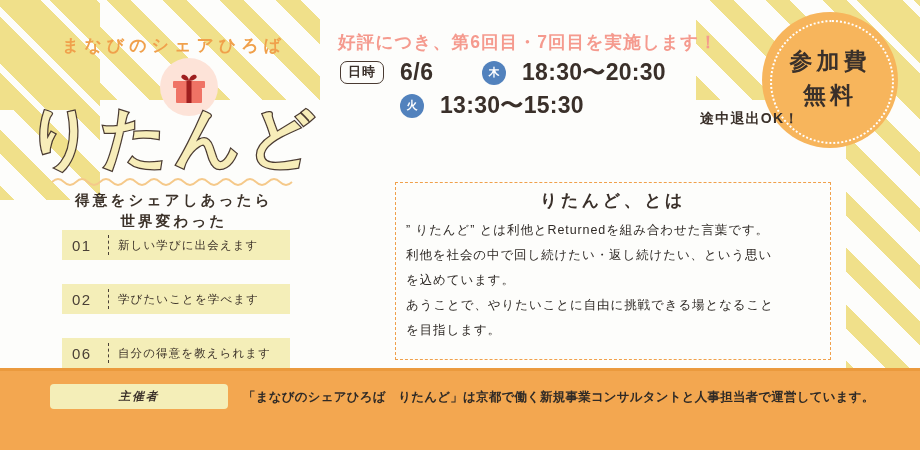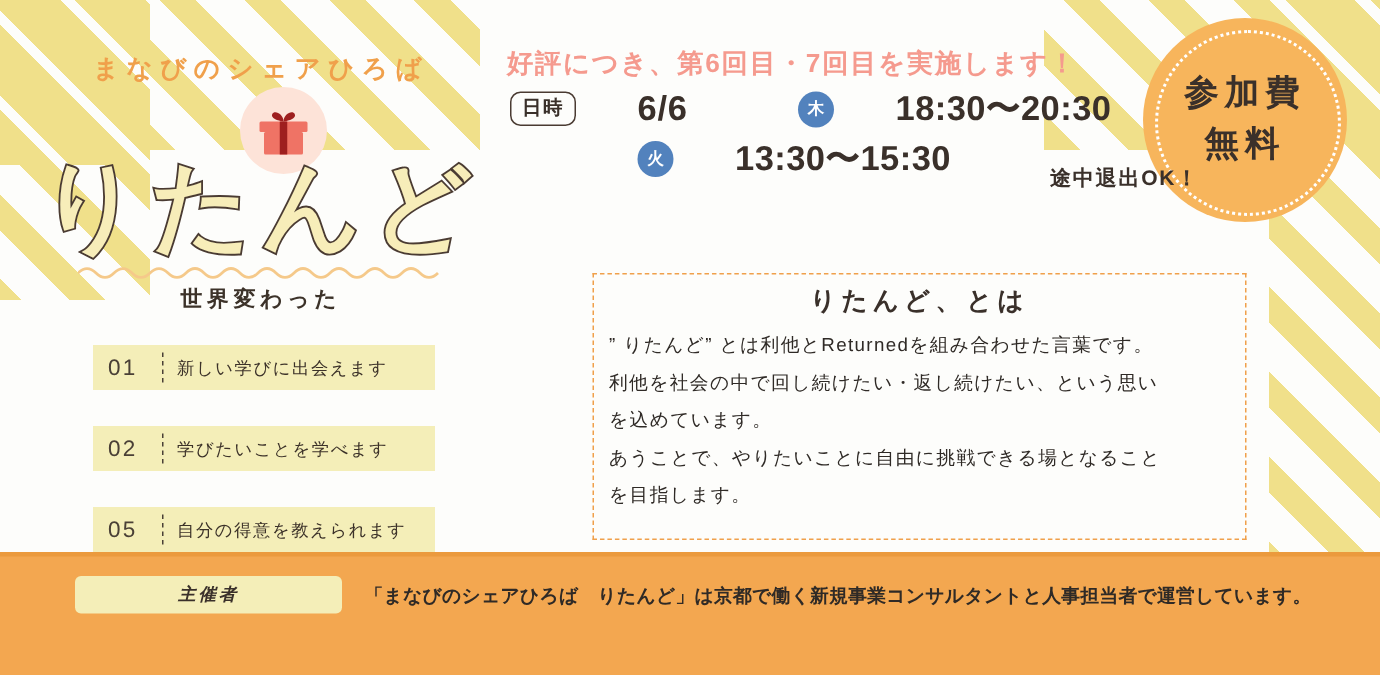--- a/index.html
+++ b/index.html
@@ -93,21 +93,21 @@
   #datetime-block{left:340px;top:56px;}
   #venue-block{left:340px;top:128px;}
 
   .tag-label{
     display:inline-block;border:1.6px solid #4a3b32;border-radius:7px;
     padding:2px 7px;font-size:13px;font-weight:700;letter-spacing:1px;
     line-height:1.25;color:#3a302a;background:transparent;
     vertical-align:middle;
   }
 
-  .date-row{display:flex;align-items:center;height:33px;gap:25px;}
+  .date-row{display:flex;align-items:center;height:33px;}
   .date-slot{width:60px;}
   .date-val{
     font-size:23px;font-weight:700;letter-spacing:0.5px;color:#3a302a;
     width:82px;white-space:nowrap;
   }
   .dow-circle{
     width:24px;height:24px;border-radius:50%;background:#5282bd;
     color:#ffffff;font-size:11px;font-weight:700;
     display:flex;align-items:center;justify-content:center;
     margin-right:16px;
@@ -206,39 +206,40 @@
       </svg>
     </div>
 
     <div id="brand-title">りたんど</div>
 
     <svg id="wave-divider" width="244" height="12" viewBox="0 0 244 12">
       <path d="M0 6 Q6 0 12 6 T24 6 T36 6 T48 6 T60 6 T72 6 T84 6 T96 6 T108 6 T120 6 T132 6 T144 6 T156 6 T168 6 T180 6 T192 6 T204 6 T216 6 T228 6 T240 6" fill="none" stroke="#f5c98a" stroke-width="1.8"></path>
     </svg>
 
     <div id="tagline">
+      <div>得意をシェアしあったら</div>
       <div>世界変わった</div>
     </div>
 
     <div id="benefit-list">
 
       <div class="benefit-row">
         <div class="benefit-num">01</div>
         <div class="benefit-sep"></div>
         <div class="benefit-text">新しい学びに出会えます</div>
       </div>
 
       <div class="benefit-row">
         <div class="benefit-num">02</div>
         <div class="benefit-sep"></div>
         <div class="benefit-text">学びたいことを学べます</div>
       </div>
 
       <div class="benefit-row">
-        <div class="benefit-num">05</div>
+        <div class="benefit-num">06</div>
         <div class="benefit-sep"></div>
         <div class="benefit-text">自分の得意を教えられます</div>
       </div>
 
     </div>
   </div>
 
   <div id="headline">好評につき、第6回目・7回目を実施します！</div>
 
   <div class="info-block" id="datetime-block">

